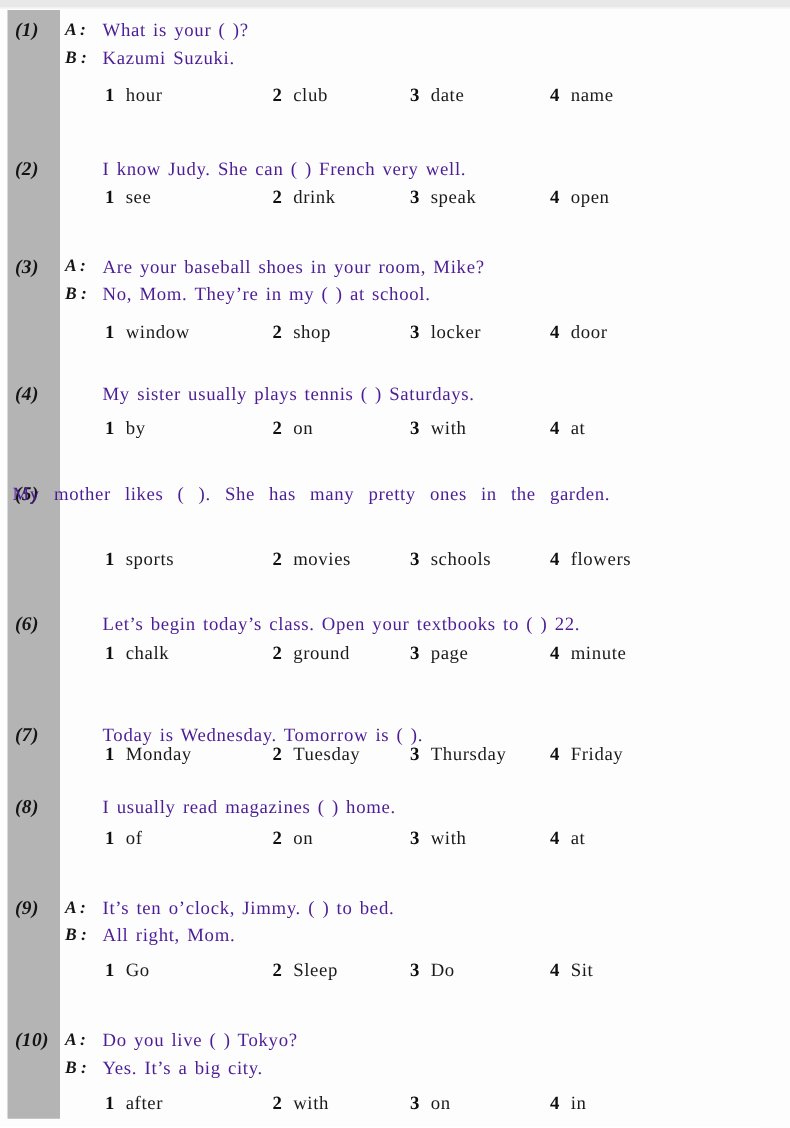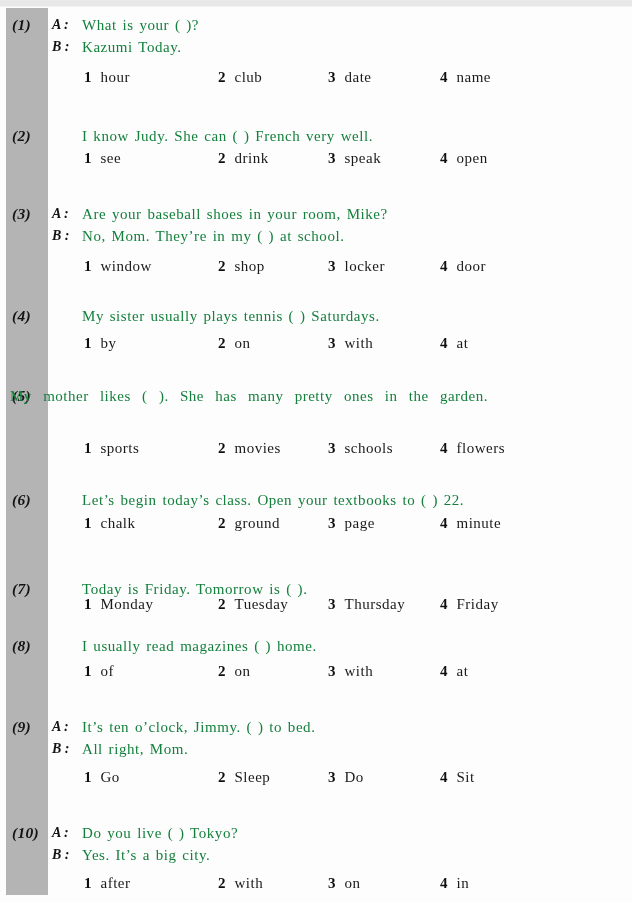--- a/index.html
+++ b/index.html
@@ -90,21 +90,21 @@
     color: #141414;
   }
   .sentence {
     position: absolute;
     left: 82px;
     top: 0;
     font-size: 15px;
     line-height: 22px;
     letter-spacing: 0.55px;
     word-spacing: 1.5px;
-    color: #15803d;
+    color: #4c1d95;
   }
   
   .sentence.wrap {
     left: 72px;
     width: 488px;
     white-space: normal;
     text-align: justify;
     text-indent: 10px;
     letter-spacing: 0.5px;
     word-spacing: 0;
@@ -154,21 +154,21 @@
   <div id="items">
       <div class="item" style="top: 14px;">
         <div class="q-number">(1)</div>
         <div class="lines">
           <div class="line">
             <span class="speaker">A :</span>
             <span class="sentence">What  is  your  (            )?</span>
           </div>
           <div class="line">
             <span class="speaker">B :</span>
-            <span class="sentence">Kazumi  Today.</span>
+            <span class="sentence">Kazumi  Suzuki.</span>
           </div>
         </div>
         <div class="choices" style="position: absolute; left: 0px; top: 52px; width: 632px;">
           <div class="choice c1"><span class="choice-num">1</span><span class="choice-text">hour</span></div>
           <div class="choice c2"><span class="choice-num">2</span><span class="choice-text">club</span></div>
           <div class="choice c3"><span class="choice-num">3</span><span class="choice-text">date</span></div>
           <div class="choice c4"><span class="choice-num">4</span><span class="choice-text">name</span></div>
         </div>
       </div>
       <div class="item" style="top: 125px;">
@@ -243,21 +243,21 @@
           <div class="choice c1"><span class="choice-num">1</span><span class="choice-text">chalk</span></div>
           <div class="choice c2"><span class="choice-num">2</span><span class="choice-text">ground</span></div>
           <div class="choice c3"><span class="choice-num">3</span><span class="choice-text">page</span></div>
           <div class="choice c4"><span class="choice-num">4</span><span class="choice-text">minute</span></div>
         </div>
       </div>
       <div class="item" style="top: 578px;">
         <div class="q-number">(7)</div>
         <div class="lines">
           <div class="line">
-            <span class="sentence">Today  is  Friday.   Tomorrow  is  (          ).</span>
+            <span class="sentence">Today  is  Wednesday.   Tomorrow  is  (          ).</span>
           </div>
         </div>
         <div class="choices" style="position: absolute; left: 0px; top: 15px; width: 632px;">
           <div class="choice c1"><span class="choice-num">1</span><span class="choice-text">Monday</span></div>
           <div class="choice c2"><span class="choice-num">2</span><span class="choice-text">Tuesday</span></div>
           <div class="choice c3"><span class="choice-num">3</span><span class="choice-text">Thursday</span></div>
           <div class="choice c4"><span class="choice-num">4</span><span class="choice-text">Friday</span></div>
         </div>
       </div>
       <div class="item" style="top: 635px;">

